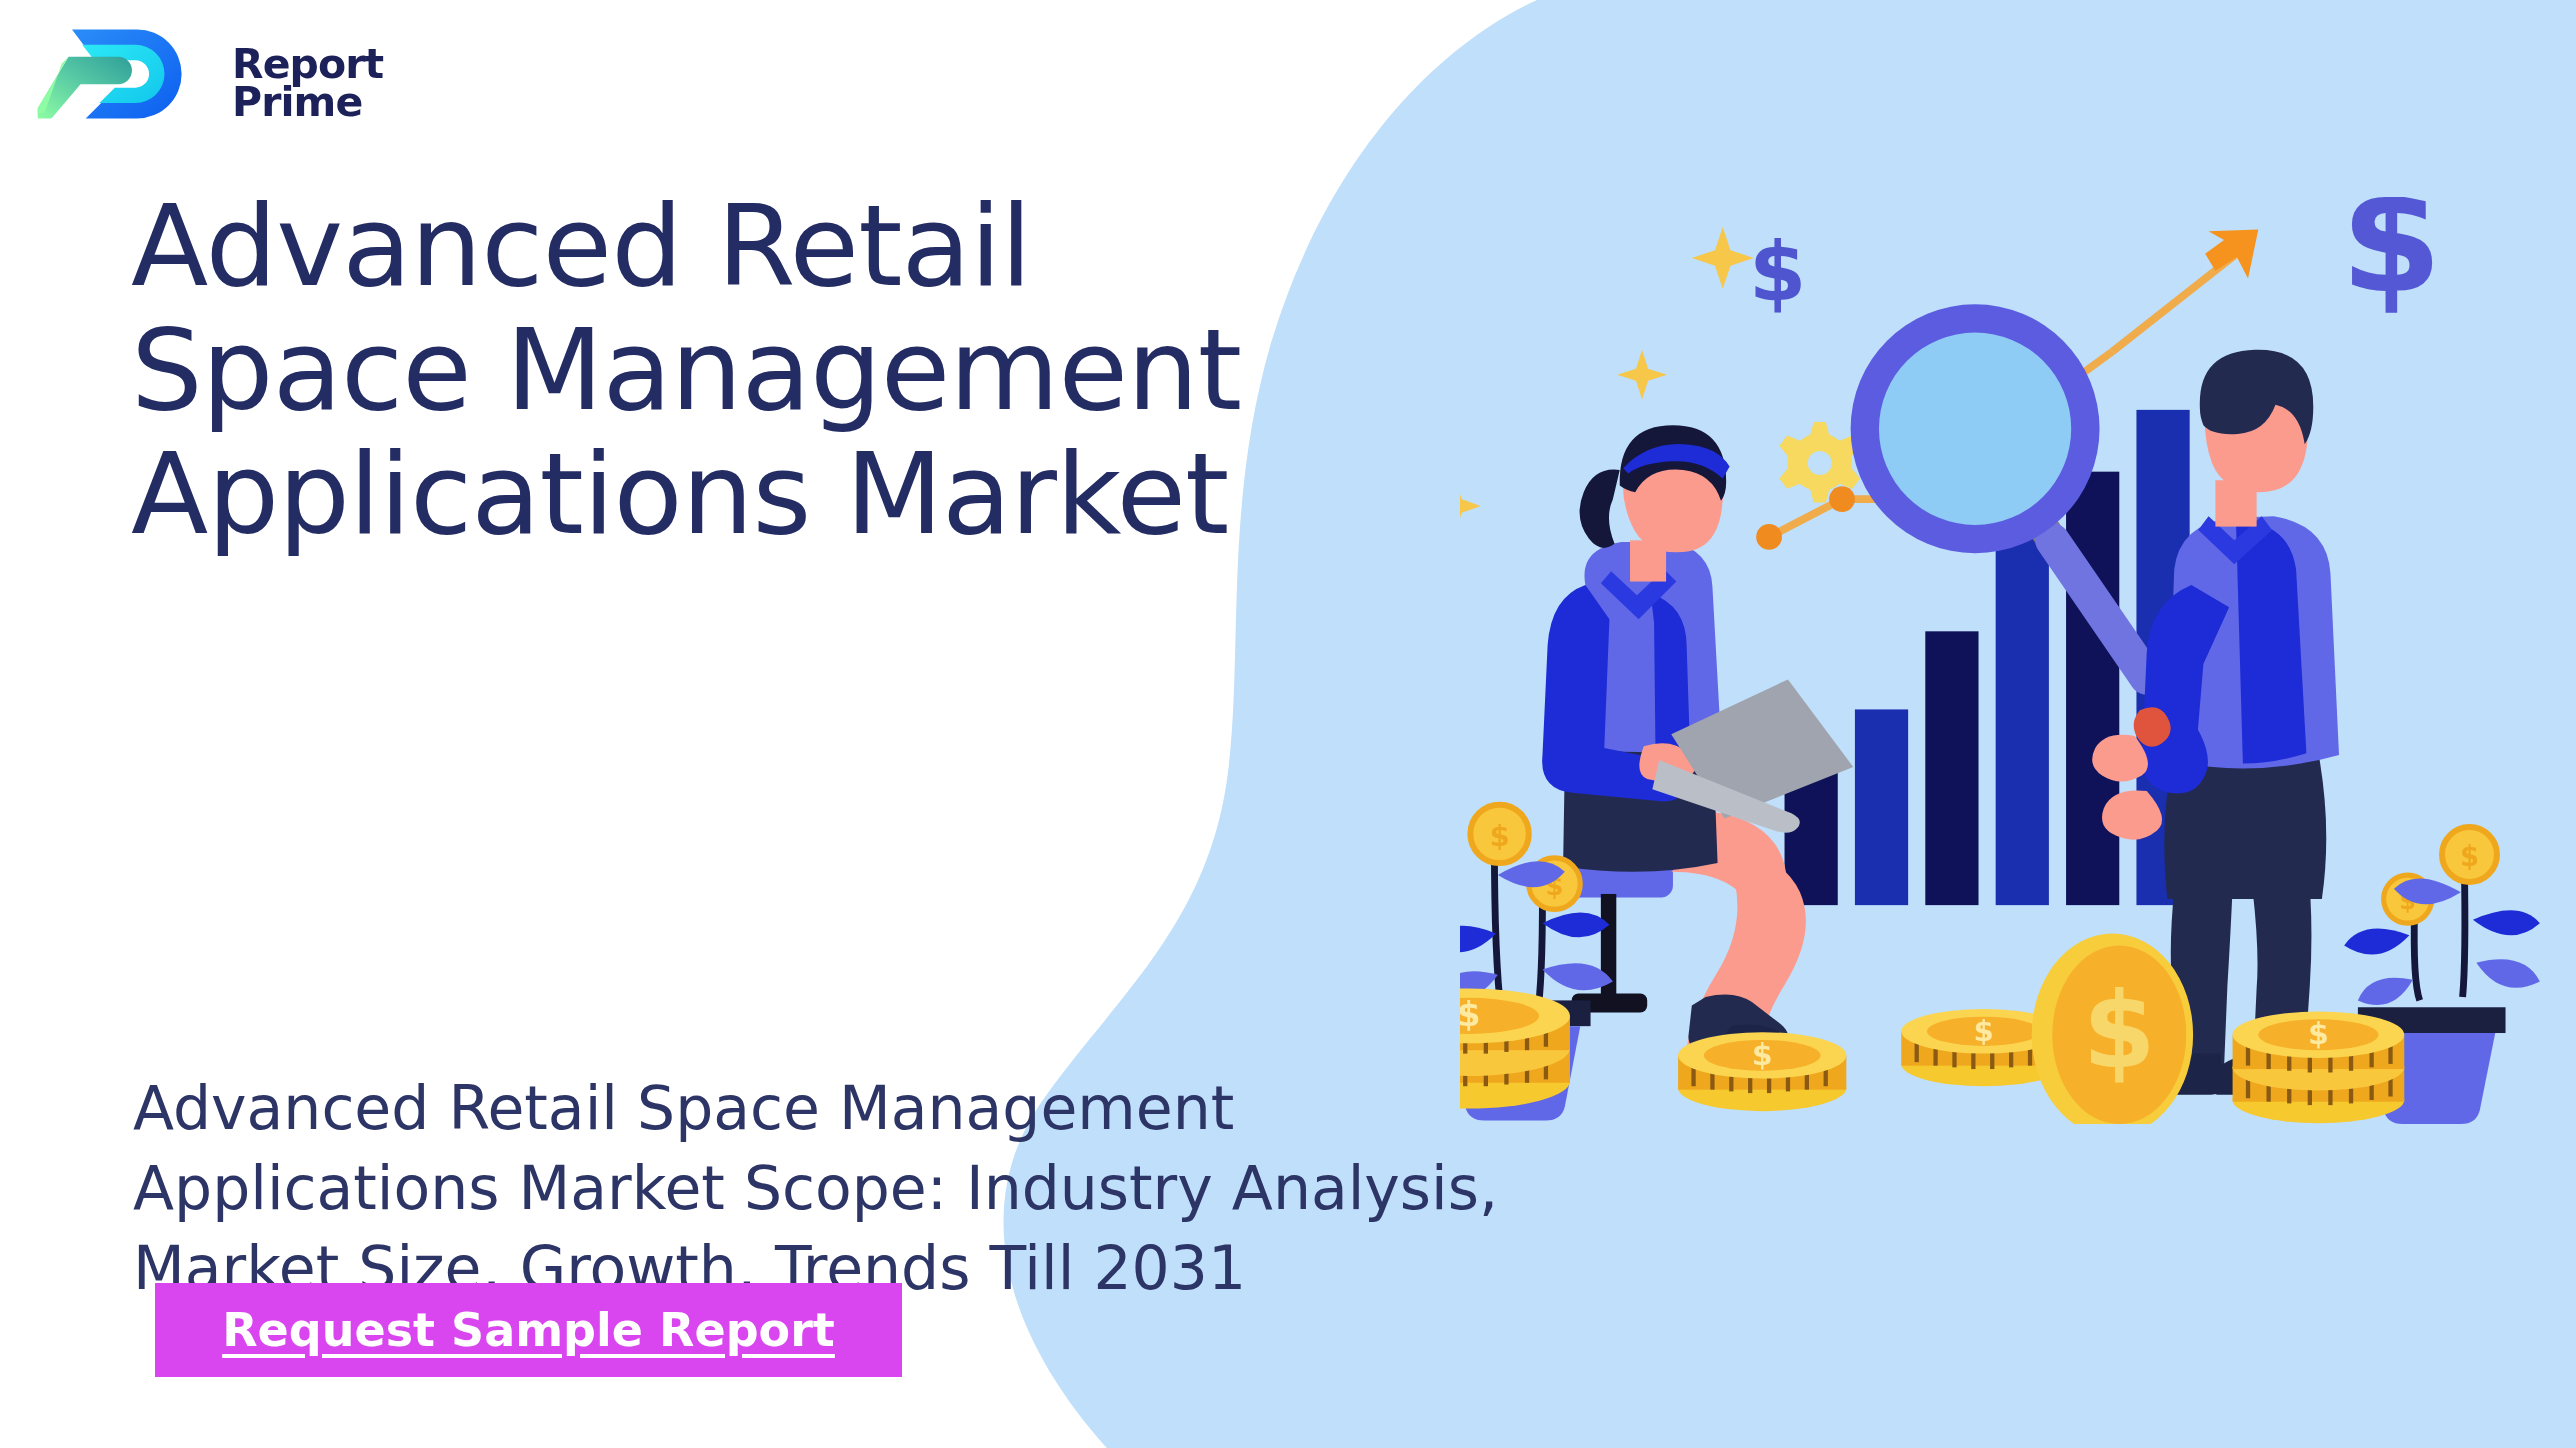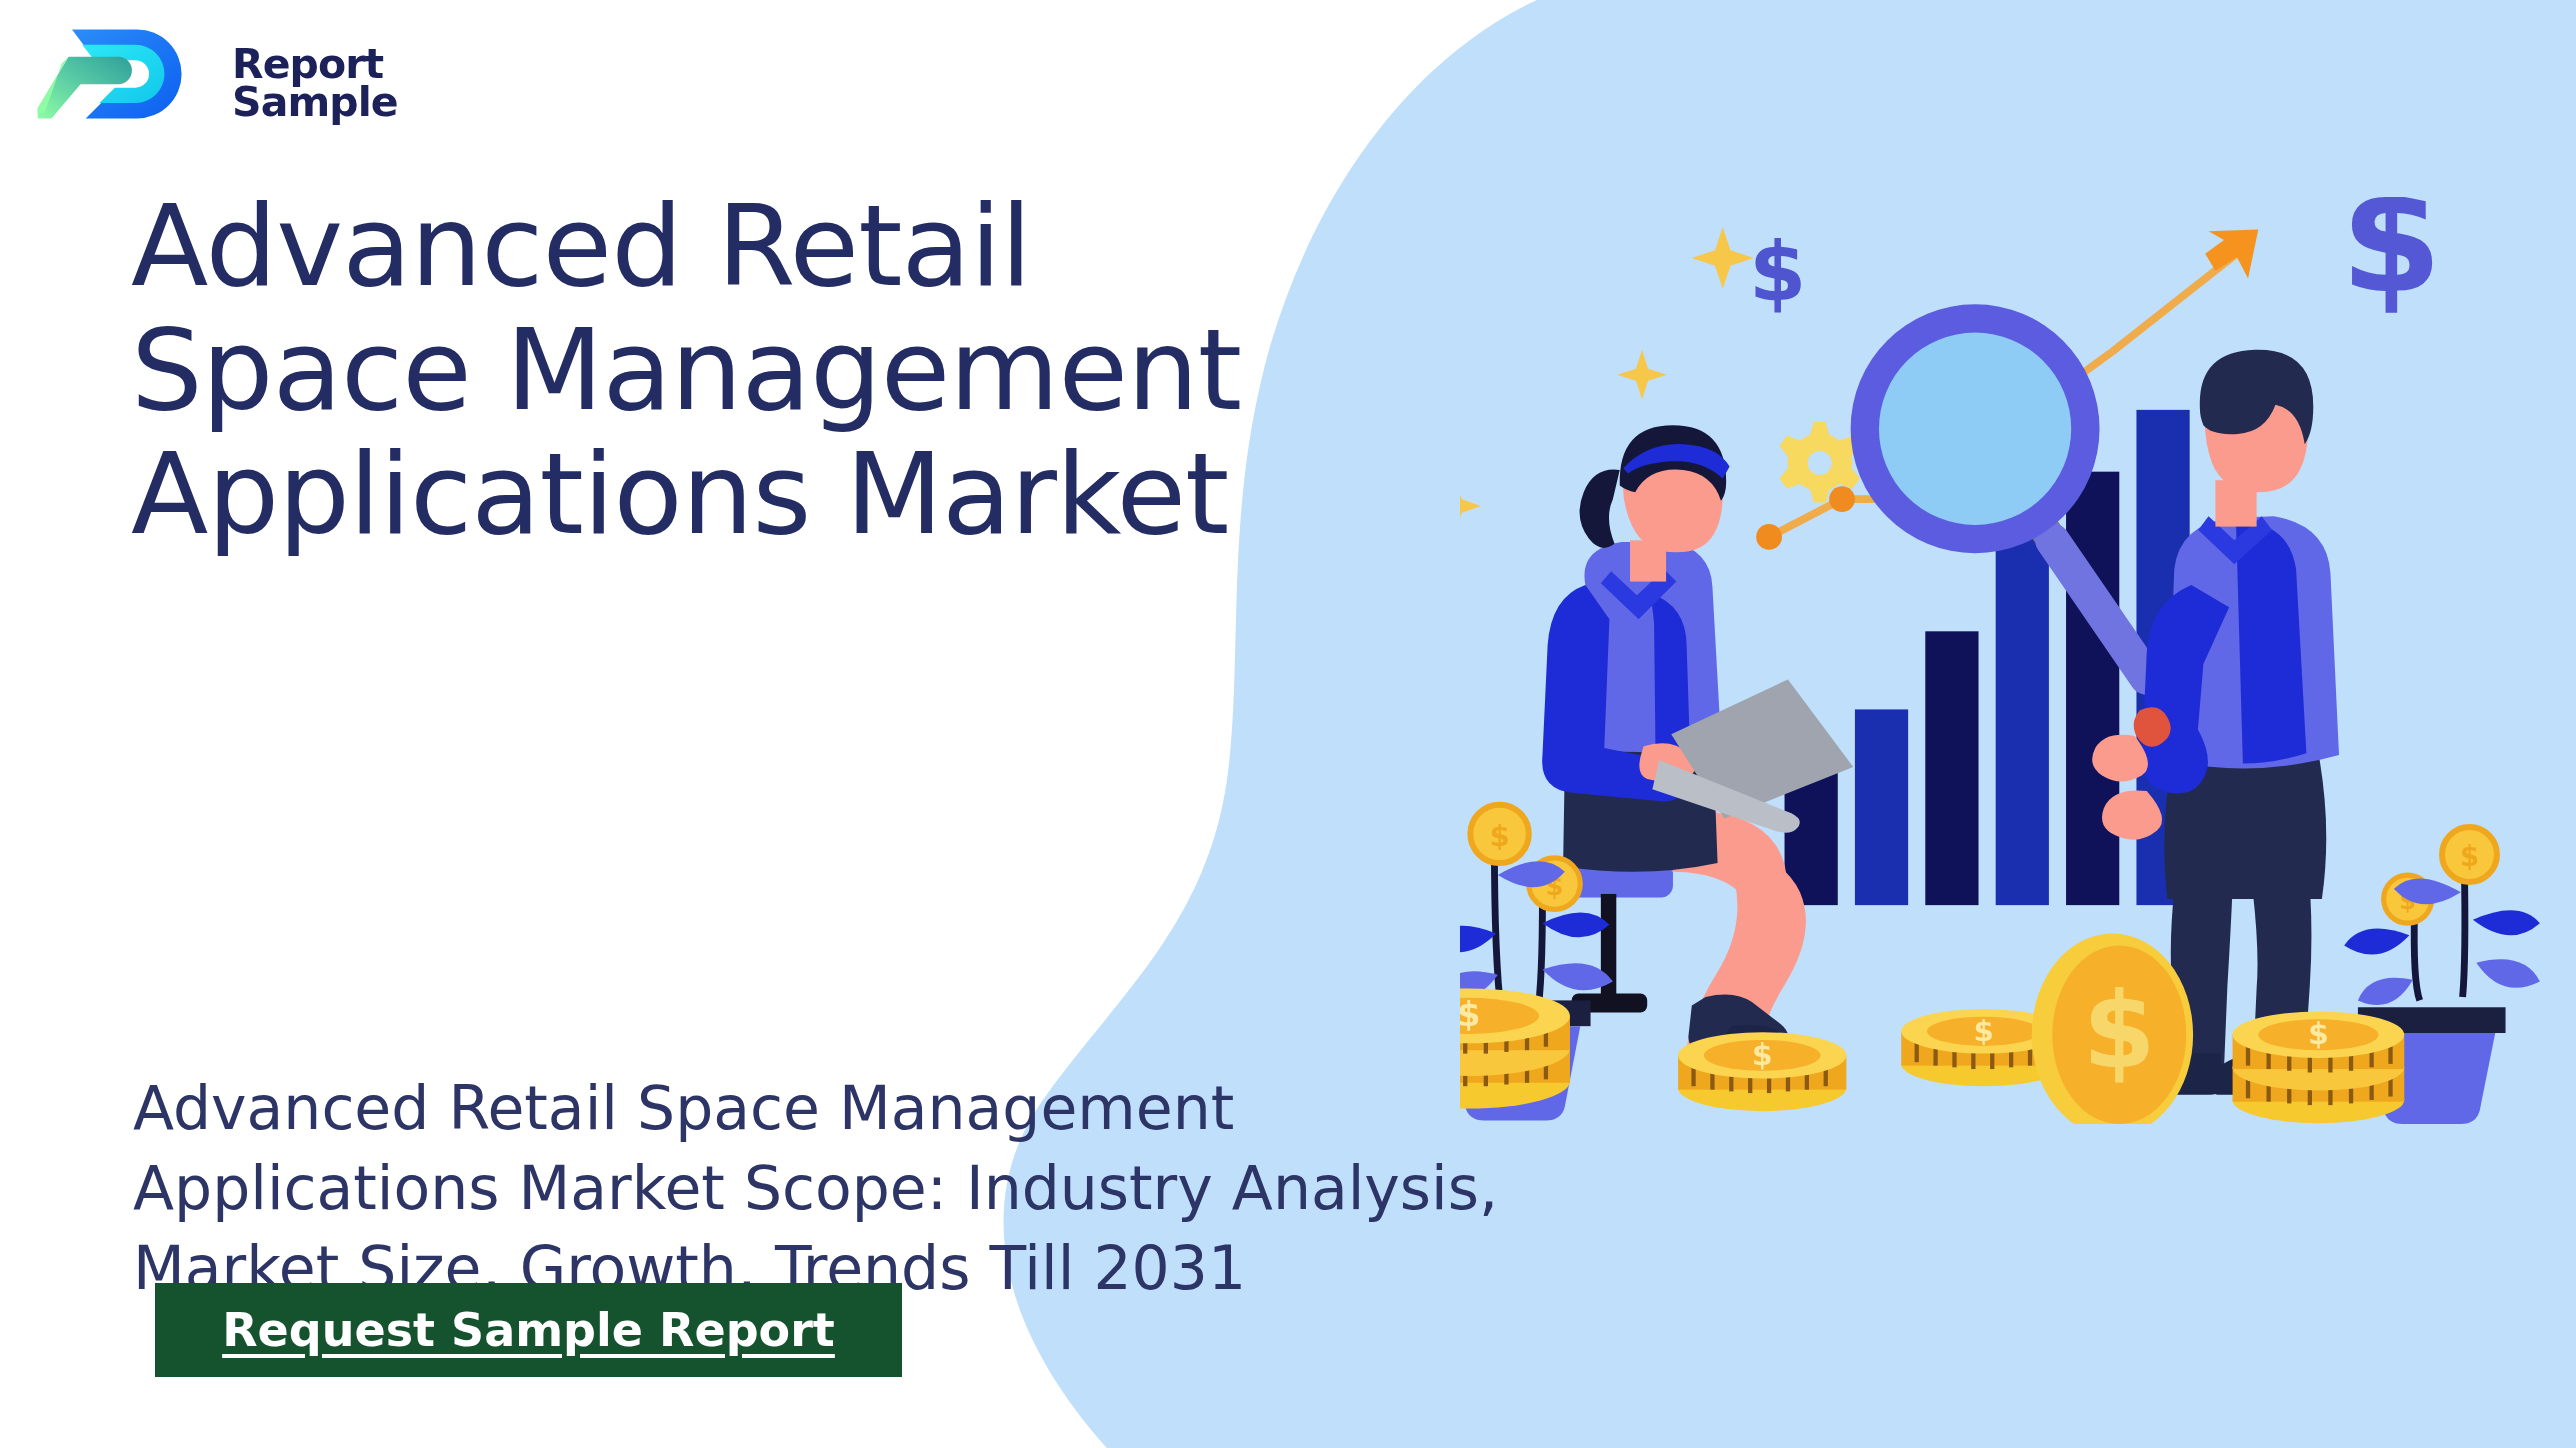--- a/index.html
+++ b/index.html
@@ -33,21 +33,21 @@
   }
   .subhead{
     position:absolute;left:133px;top:1009px;width:1408px;
     color:#2c3566;font-size:60px;line-height:1.33;
     font-family:"DejaVu Sans","Liberation Sans",sans-serif;
     z-index:6;
   }
   .cta{
     position:absolute;left:155px;top:1283px;
     width:747px;height:94px;
-    background:#14532d;border:0;cursor:pointer;
+    background:#d946ef;border:0;cursor:pointer;
     display:flex;align-items:center;justify-content:center;
     z-index:7;padding:0;
   }
   .cta-label{
     color:#ffffff;font-weight:bold;font-size:46px;
     text-decoration:underline;text-underline-offset:7.7px;
     font-family:"DejaVu Sans","Liberation Sans",sans-serif;
     letter-spacing:0px;
   }
 
@@ -91,21 +91,21 @@
                A28 28 0 0 0 118 36 L60 36 Z" fill="url(#gBlue)"></path>
 
       <path d="M54 30 L116 30 A34 34 0 0 1 116 98 L74 98 L92 80 L116 80
                A16 16 0 0 0 116 48 L68 48 Z" fill="url(#gCyan)"></path>
 
       <path d="M38 44 L96 44 A16 16 0 0 1 96 76 L52 76 L18 116 L2 116 L2 104 Z" fill="url(#gGreen)"></path>
       <path d="M38 44 L30 52 L10 110 L2 110 L2 104 Z" fill="#8dfca4"></path>
     </svg>
     <div class="logo-word">
       <span>Report</span>
-      <span>Sample</span>
+      <span>Prime</span>
     </div>
   </div>
 
   <h1 class="headline">Advanced Retail Space Management Applications Market</h1>
 
   <p class="subhead">Advanced Retail Space Management Applications Market Scope: Industry Analysis, Market Size, Growth, Trends Till 2031</p>
 
   <button class="cta">
     <span class="cta-label">Request Sample Report</span>
   </button>

